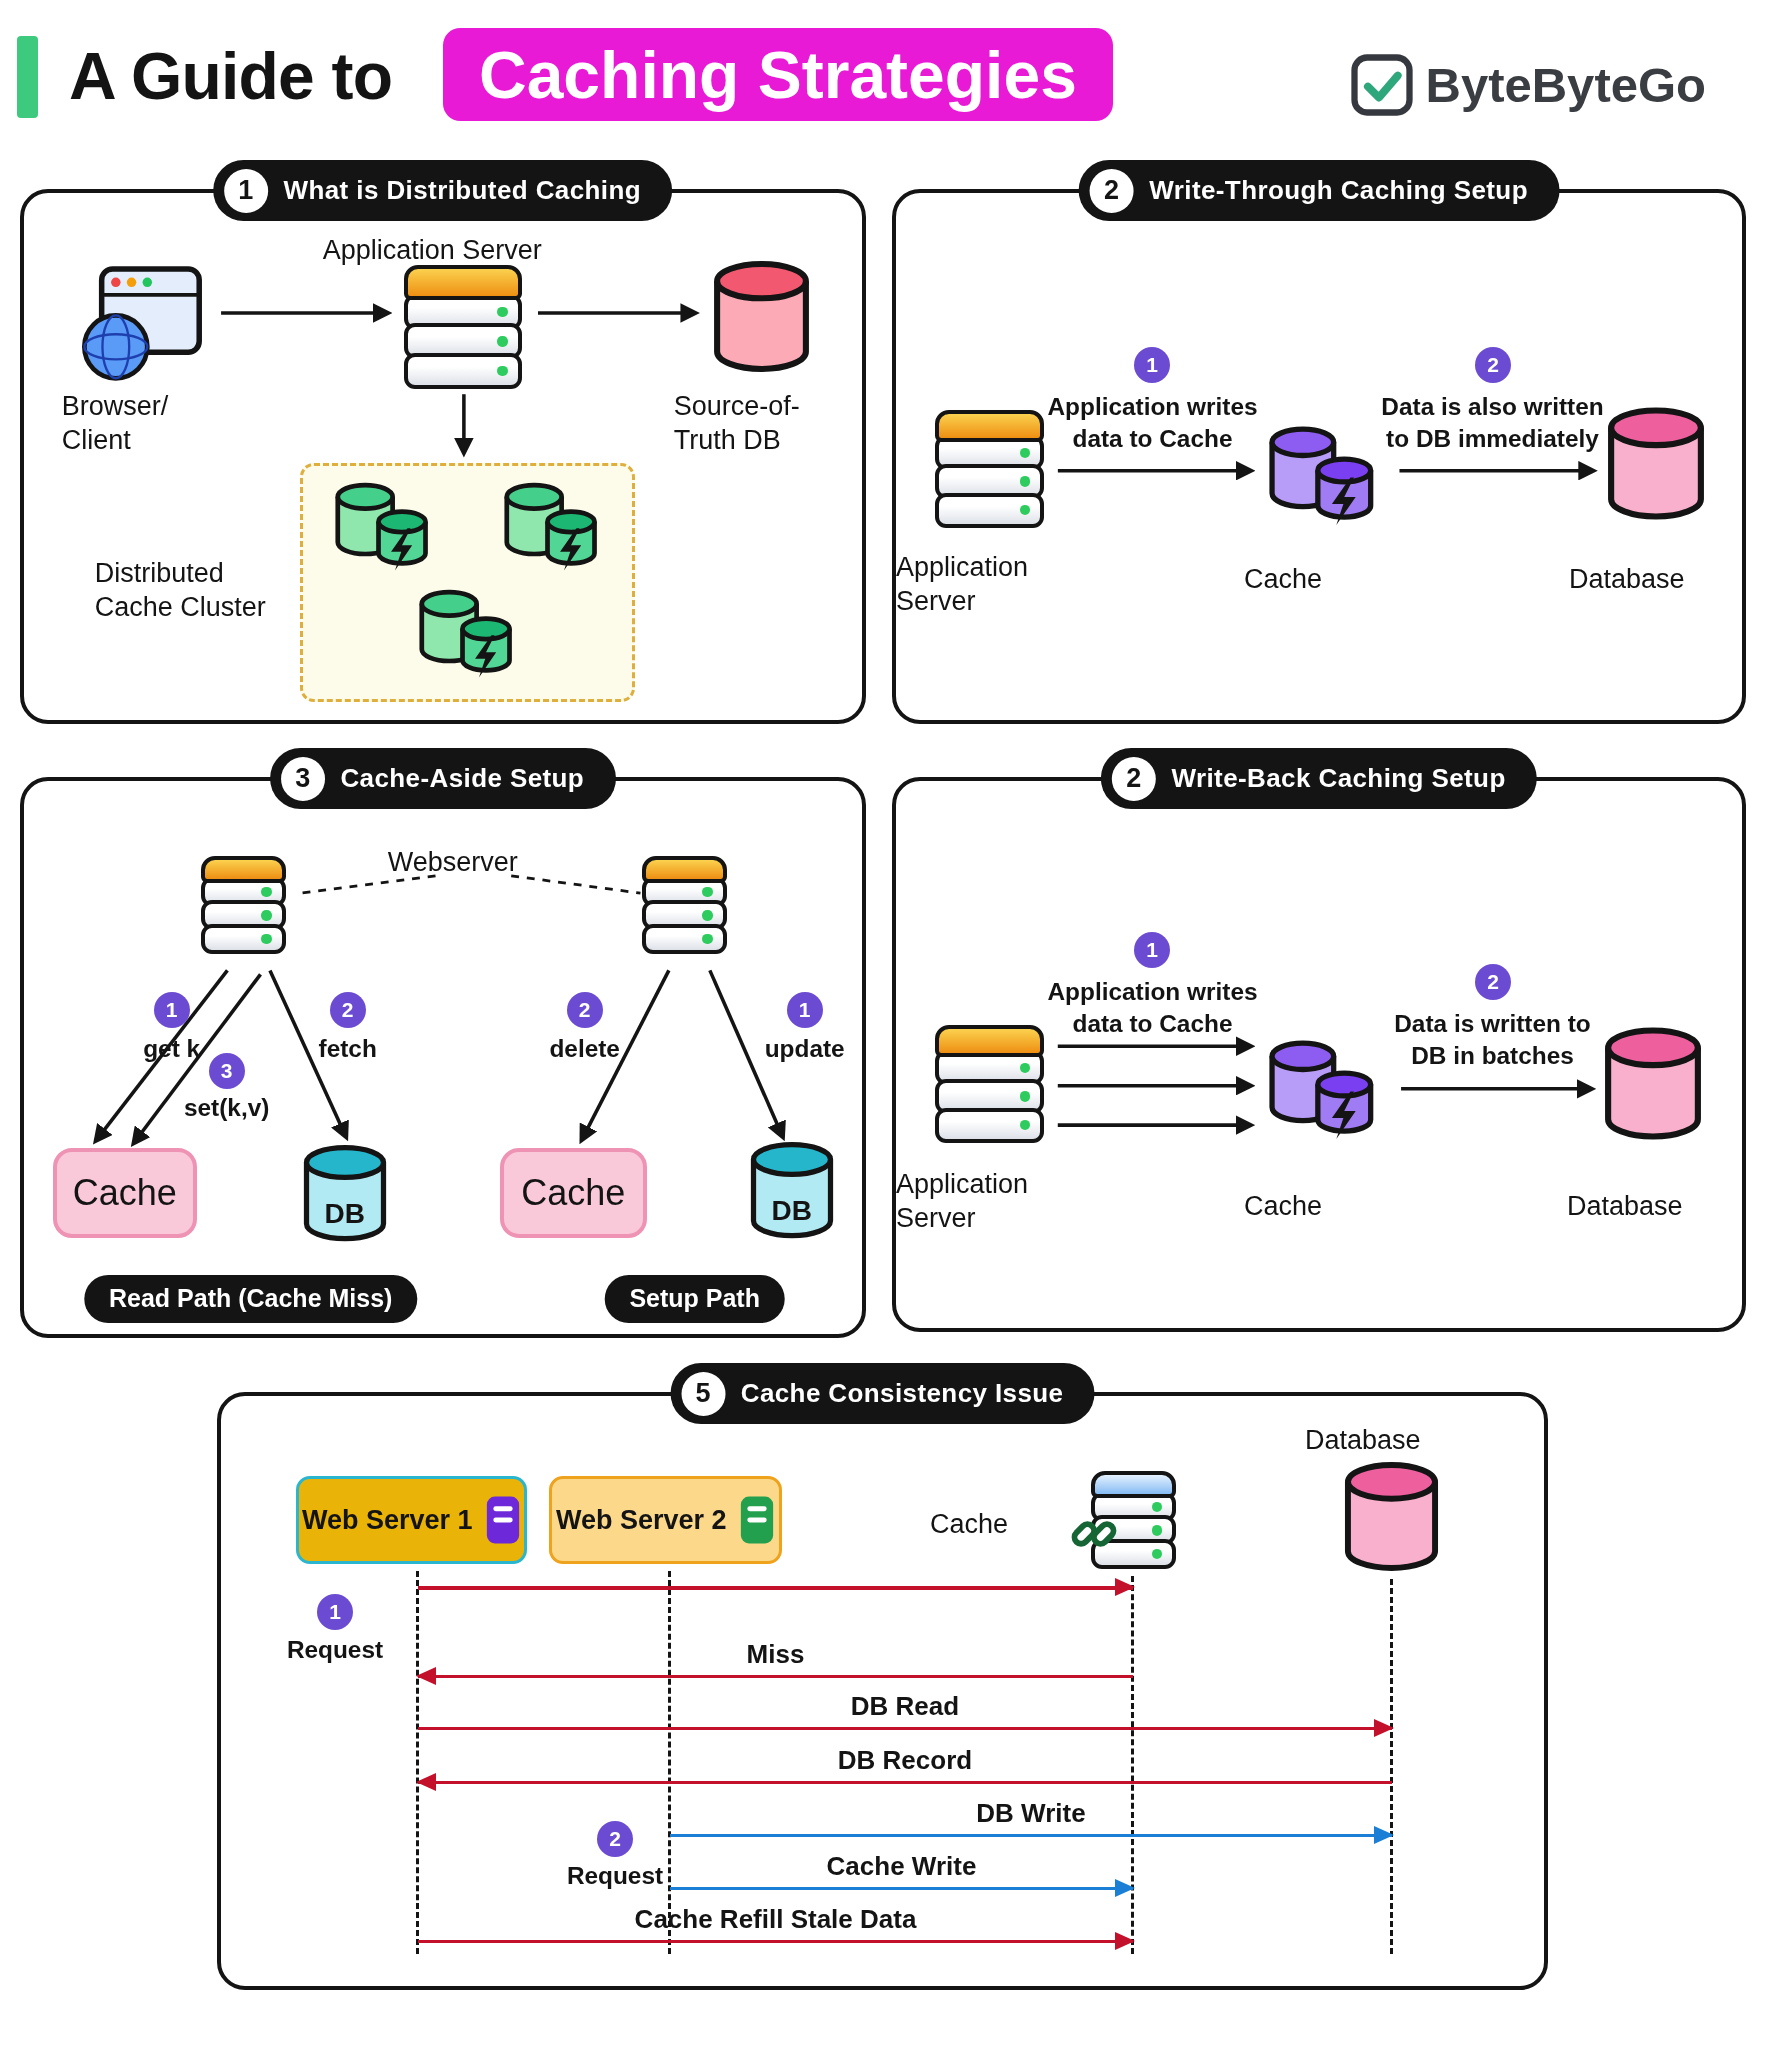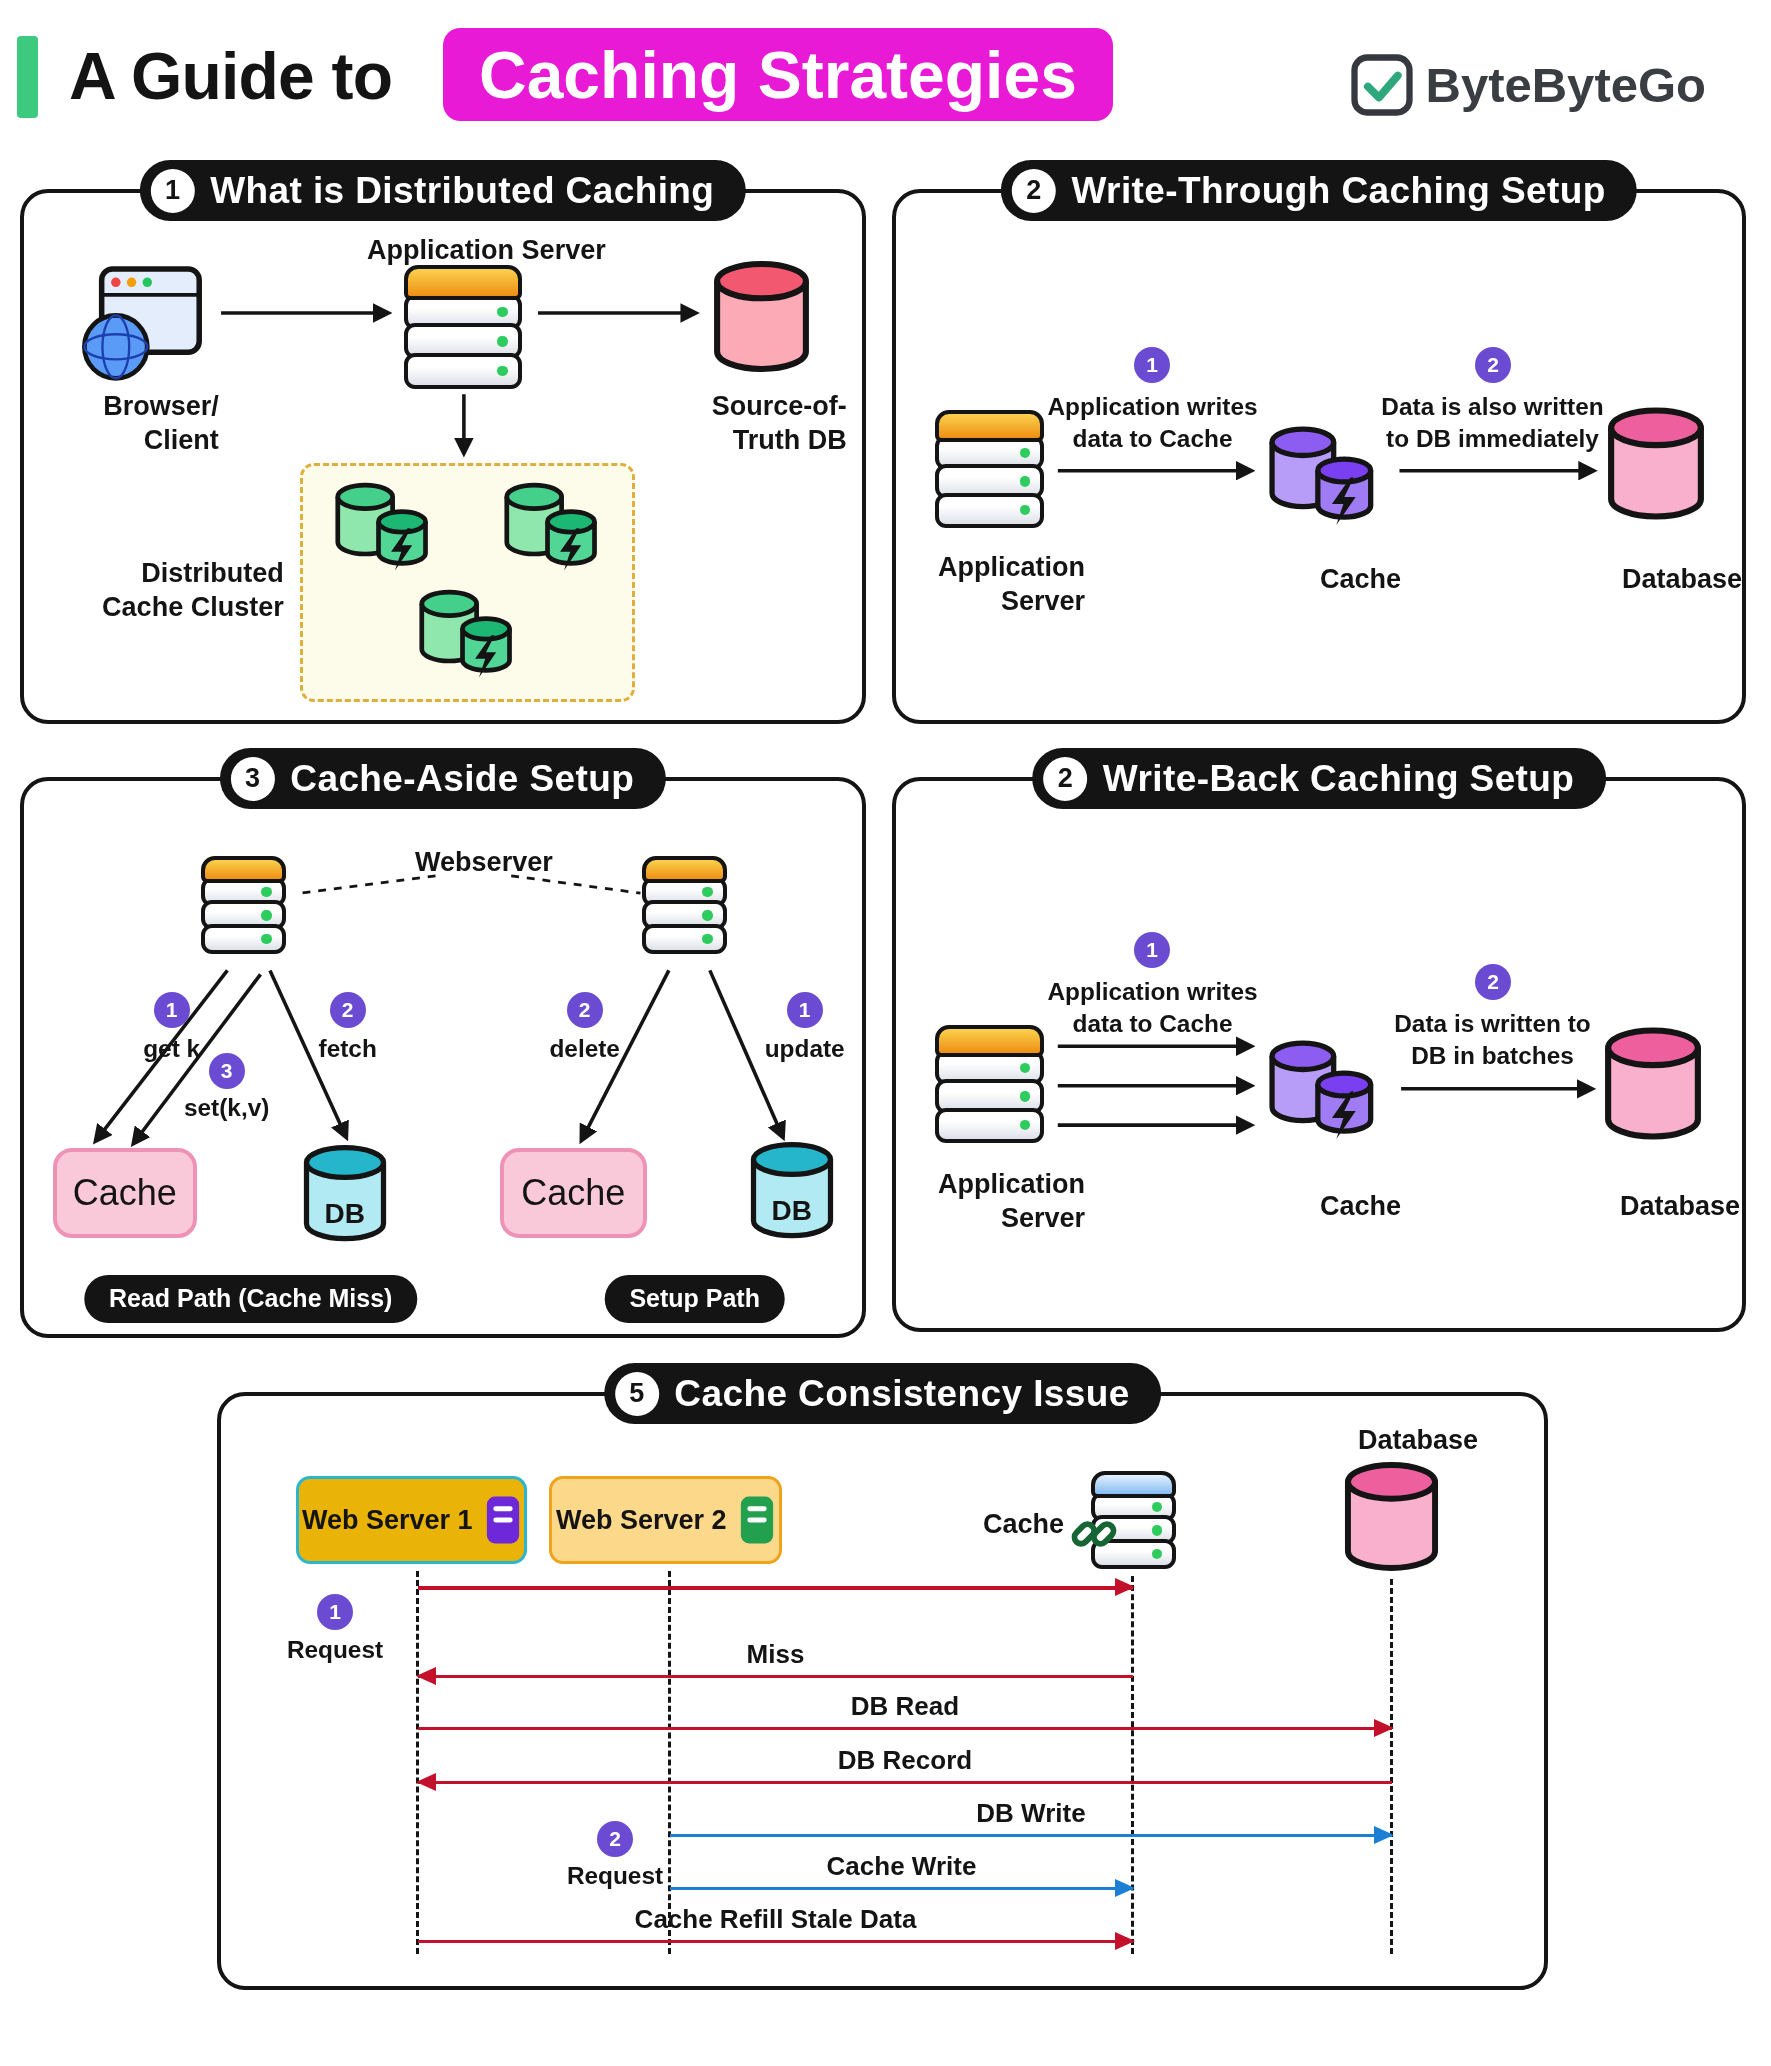--- a/index.html
+++ b/index.html
@@ -1,21 +1,21 @@
 <!DOCTYPE html>
 <html style="font-size:12.6px"><head>
 <meta charset="utf-8">
 <style>
 *{margin:0;padding:0;box-sizing:border-box}
 html,body{width:1772px;height:2066px;background:#fff;font-family:"Liberation Sans",sans-serif;color:#141414;position:relative;overflow:hidden}
 .panel{position:absolute;border:4.7px solid #141414;border-radius:28px;background:#fff}
 .pill{position:absolute;top:-33px;left:50%;transform:translateX(-50%);background:#141414;color:#fff;border-radius:39px;display:flex;align-items:center;gap:15.7px;padding:8.7px 31.5px 8.7px 11px;white-space:nowrap}
 .pill .num{width:44px;height:44px;background:#fff;color:#141414;border-radius:50%;display:flex;align-items:center;justify-content:center;font-size:27px;font-weight:700;flex:0 0 auto}
-.pill .t{font-size:37px;font-weight:700;letter-spacing:0.4px}
-.lbl{position:absolute;text-align:right;font-size:27px;font-weight:700;white-space:pre-line;line-height:1.25}
+.pill .t{font-size:26px;font-weight:700;letter-spacing:0.4px}
+.lbl{position:absolute;text-align:left;font-size:27px;font-weight:400;white-space:pre-line;line-height:1.25}
 .steptext{position:absolute;text-align:center;font-size:24.4px;font-weight:700;white-space:pre-line;line-height:1.3}
 .step{position:absolute;width:36px;height:36px;border-radius:50%;background:#6b4bd1;color:#fff;display:flex;align-items:center;justify-content:center;font-size:21px;font-weight:700}
 .stepword{position:absolute;text-align:center;font-size:24.4px;font-weight:600}
 .blackpill{position:absolute;transform:translateX(-50%);background:#141414;color:#ffffff;border-radius:27px;padding:9.4px 25px;font-size:25px;font-weight:700;white-space:nowrap}
 .wires{position:absolute;inset:0;width:100%;height:100%}
 .wires line{stroke:#141414;stroke-width:4.5;fill:none}
 .wires line.dash{stroke-dasharray:10 10;stroke-width:3.5}
 .server{position:absolute}
 .server .lid{position:relative;z-index:3;border:4.7px solid #141414;border-radius:14px 14px 6.3px 6.3px;background:linear-gradient(180deg,#fbd14e,#ee8f13)}
 .server .row{position:relative;border:4.7px solid #141414;border-radius:11px;background:linear-gradient(180deg,#ffffff 35%,#dde1e8);margin-top:-6.3px}

